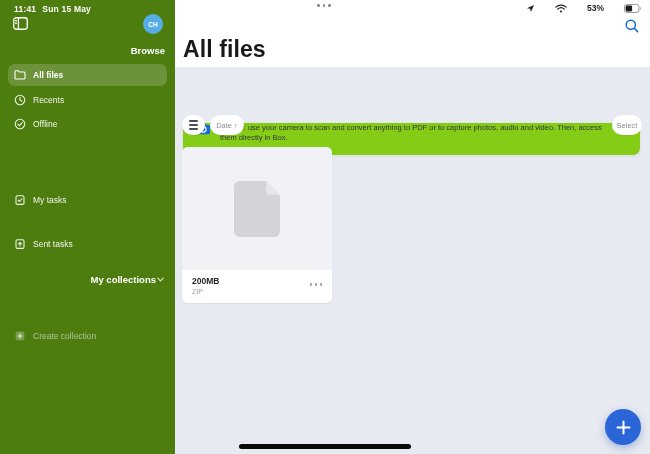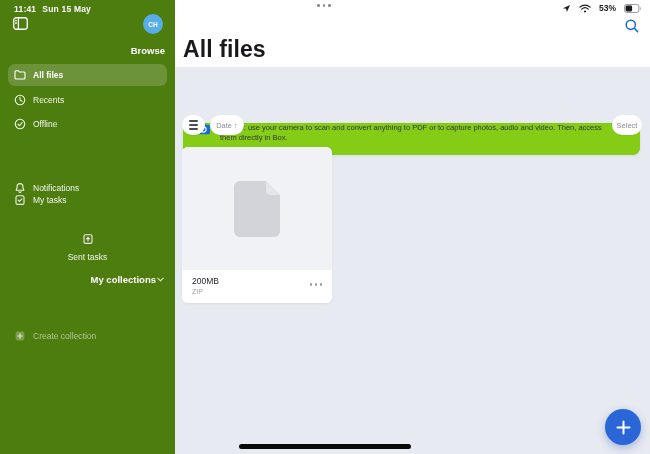--- a/index.html
+++ b/index.html
@@ -32,21 +32,21 @@
   #main { position:absolute; left:175px; top:0; width:475px; height:454px;
     background:#e8eaf1; }
   #main-top { position:absolute; left:0; top:0; width:475px; height:67px;
     background:#ffffff; }
   .page-title { position:absolute; left:8px; top:36px; font-size:23px;
     font-weight:700; color:#17191c; letter-spacing:.1px; }
   .search-btn { position:absolute; right:10px; top:18px; width:16px; height:16px; }
 
   
   .status-right { position:absolute; right:8px; top:3px; display:flex;
-    align-items:center; gap:8px; color:#1c1c1e; font-size:8.5px; font-weight:600; }
+    align-items:center; gap:20px; color:#1c1c1e; font-size:8.5px; font-weight:600; }
 
   
   .mt-dots { position:absolute; left:317px; top:4px; display:flex; gap:3px; }
   .mt-dots i { width:2.5px; height:2.5px; border-radius:50%; background:#8a8b90; }
 
   
   .banner { position:absolute; left:7px; top:75px; width:459px; height:34px;
     background:#84cc16; border:1px solid #e4e5e9; border-radius:8px;
     box-shadow:0 1px 2px rgba(0,0,0,0.04); display:flex; align-items:flex-start;margin-top:47px; }
   .banner-cam { margin-left:13px; width:15px; height:12px; flex:0 0 auto; }
@@ -68,21 +68,21 @@
 
   
   .card { position:absolute; left:7px; top:147px; width:150px; height:156px;
     background:#ffffff; border-radius:6px; overflow:hidden;
     box-shadow:0 1px 2px rgba(0,0,0,0.06); }
   .thumb { position:absolute; left:0; top:0; width:150px; height:123px;
     background:#f1f2f5; display:flex; align-items:center; justify-content:center; }
   .card-footer { position:absolute; left:0; top:123px; width:150px; height:33px;
     background:#ffffff; }
   .file-name { position:absolute; left:10px; top:6px; font-size:8.5px;
-    font-weight:400; color:#23272c; }
+    font-weight:700; color:#23272c; }
   .file-type { position:absolute; left:10px; top:18px; font-size:7px; color:#9aa0a8; }
   .file-menu { position:absolute; right:10px; top:13px; display:flex; gap:2.5px; }
   .file-menu i { width:2.5px; height:2.5px; border-radius:50%; background:#9aa0a8; }
 
   
   .fab { position:absolute; left:430px; top:409px; width:36px; height:36px;
     border-radius:50%; background:#2a66d8; display:flex; align-items:center;
     justify-content:center; box-shadow:0 3px 8px rgba(30,80,180,0.35); }
 
   
@@ -132,37 +132,30 @@
 
     <div class="side-item" style="top:113px;">
       <svg width="12" height="12" viewBox="0 0 12 12">
         <circle cx="6" cy="6" r="4.7" fill="none" stroke="rgba(255,255,255,0.9)" stroke-width="1.1"></circle>
         <path d="M3.9 6.1 L5.4 7.6 L8.2 4.6" fill="none" stroke="rgba(255,255,255,0.9)" stroke-width="1.1" stroke-linecap="round" stroke-linejoin="round"></path>
       </svg>
       <span>Offline</span>
     </div>
 
 
-    <div class="side-item" style="top:177px;">
-      <svg width="12" height="12" viewBox="0 0 12 12">
-        <path d="M6 1.6 C4.2 1.6 3.1 3 3.1 4.6 C3.1 6.8 2.2 7.6 2.2 8.2 H9.8 C9.8 7.6 8.9 6.8 8.9 4.6 C8.9 3 7.8 1.6 6 1.6 Z" fill="none" stroke="rgba(255,255,255,0.9)" stroke-width="1.1" stroke-linejoin="round"></path>
-        <path d="M5 9.6 C5.2 10.2 5.6 10.5 6 10.5 C6.4 10.5 6.8 10.2 7 9.6" fill="none" stroke="rgba(255,255,255,0.9)" stroke-width="1.1" stroke-linecap="round"></path>
-      </svg>
-      <span>Notifications</span>
-    </div>
 
     <div class="side-item" style="top:189px;">
       <svg width="12" height="12" viewBox="0 0 12 12">
         <rect x="2" y="1.8" width="8" height="8.6" rx="1.5" fill="none" stroke="rgba(255,255,255,0.9)" stroke-width="1.1"></rect>
         <path d="M4.2 6.2 L5.5 7.5 L7.9 4.8" fill="none" stroke="rgba(255,255,255,0.9)" stroke-width="1.1" stroke-linecap="round" stroke-linejoin="round"></path>
       </svg>
       <span>My tasks</span>
     </div>
 
-    <div class="side-item" style="top:233px;flex-direction:column;">
+    <div class="side-item" style="top:233px;">
       <svg width="12" height="12" viewBox="0 0 12 12">
         <rect x="2" y="1.8" width="8" height="8.6" rx="1.5" fill="none" stroke="rgba(255,255,255,0.9)" stroke-width="1.1"></rect>
         <path d="M6 8 V4.6 M4.6 5.9 L6 4.5 L7.4 5.9" fill="none" stroke="rgba(255,255,255,0.9)" stroke-width="1.1" stroke-linecap="round" stroke-linejoin="round"></path>
       </svg>
       <span>Sent tasks</span>
     </div>
 
     <div class="side-header" style="top:272px;">
       <span>My collections</span>
       <svg class="chev" viewBox="0 0 10 10">

